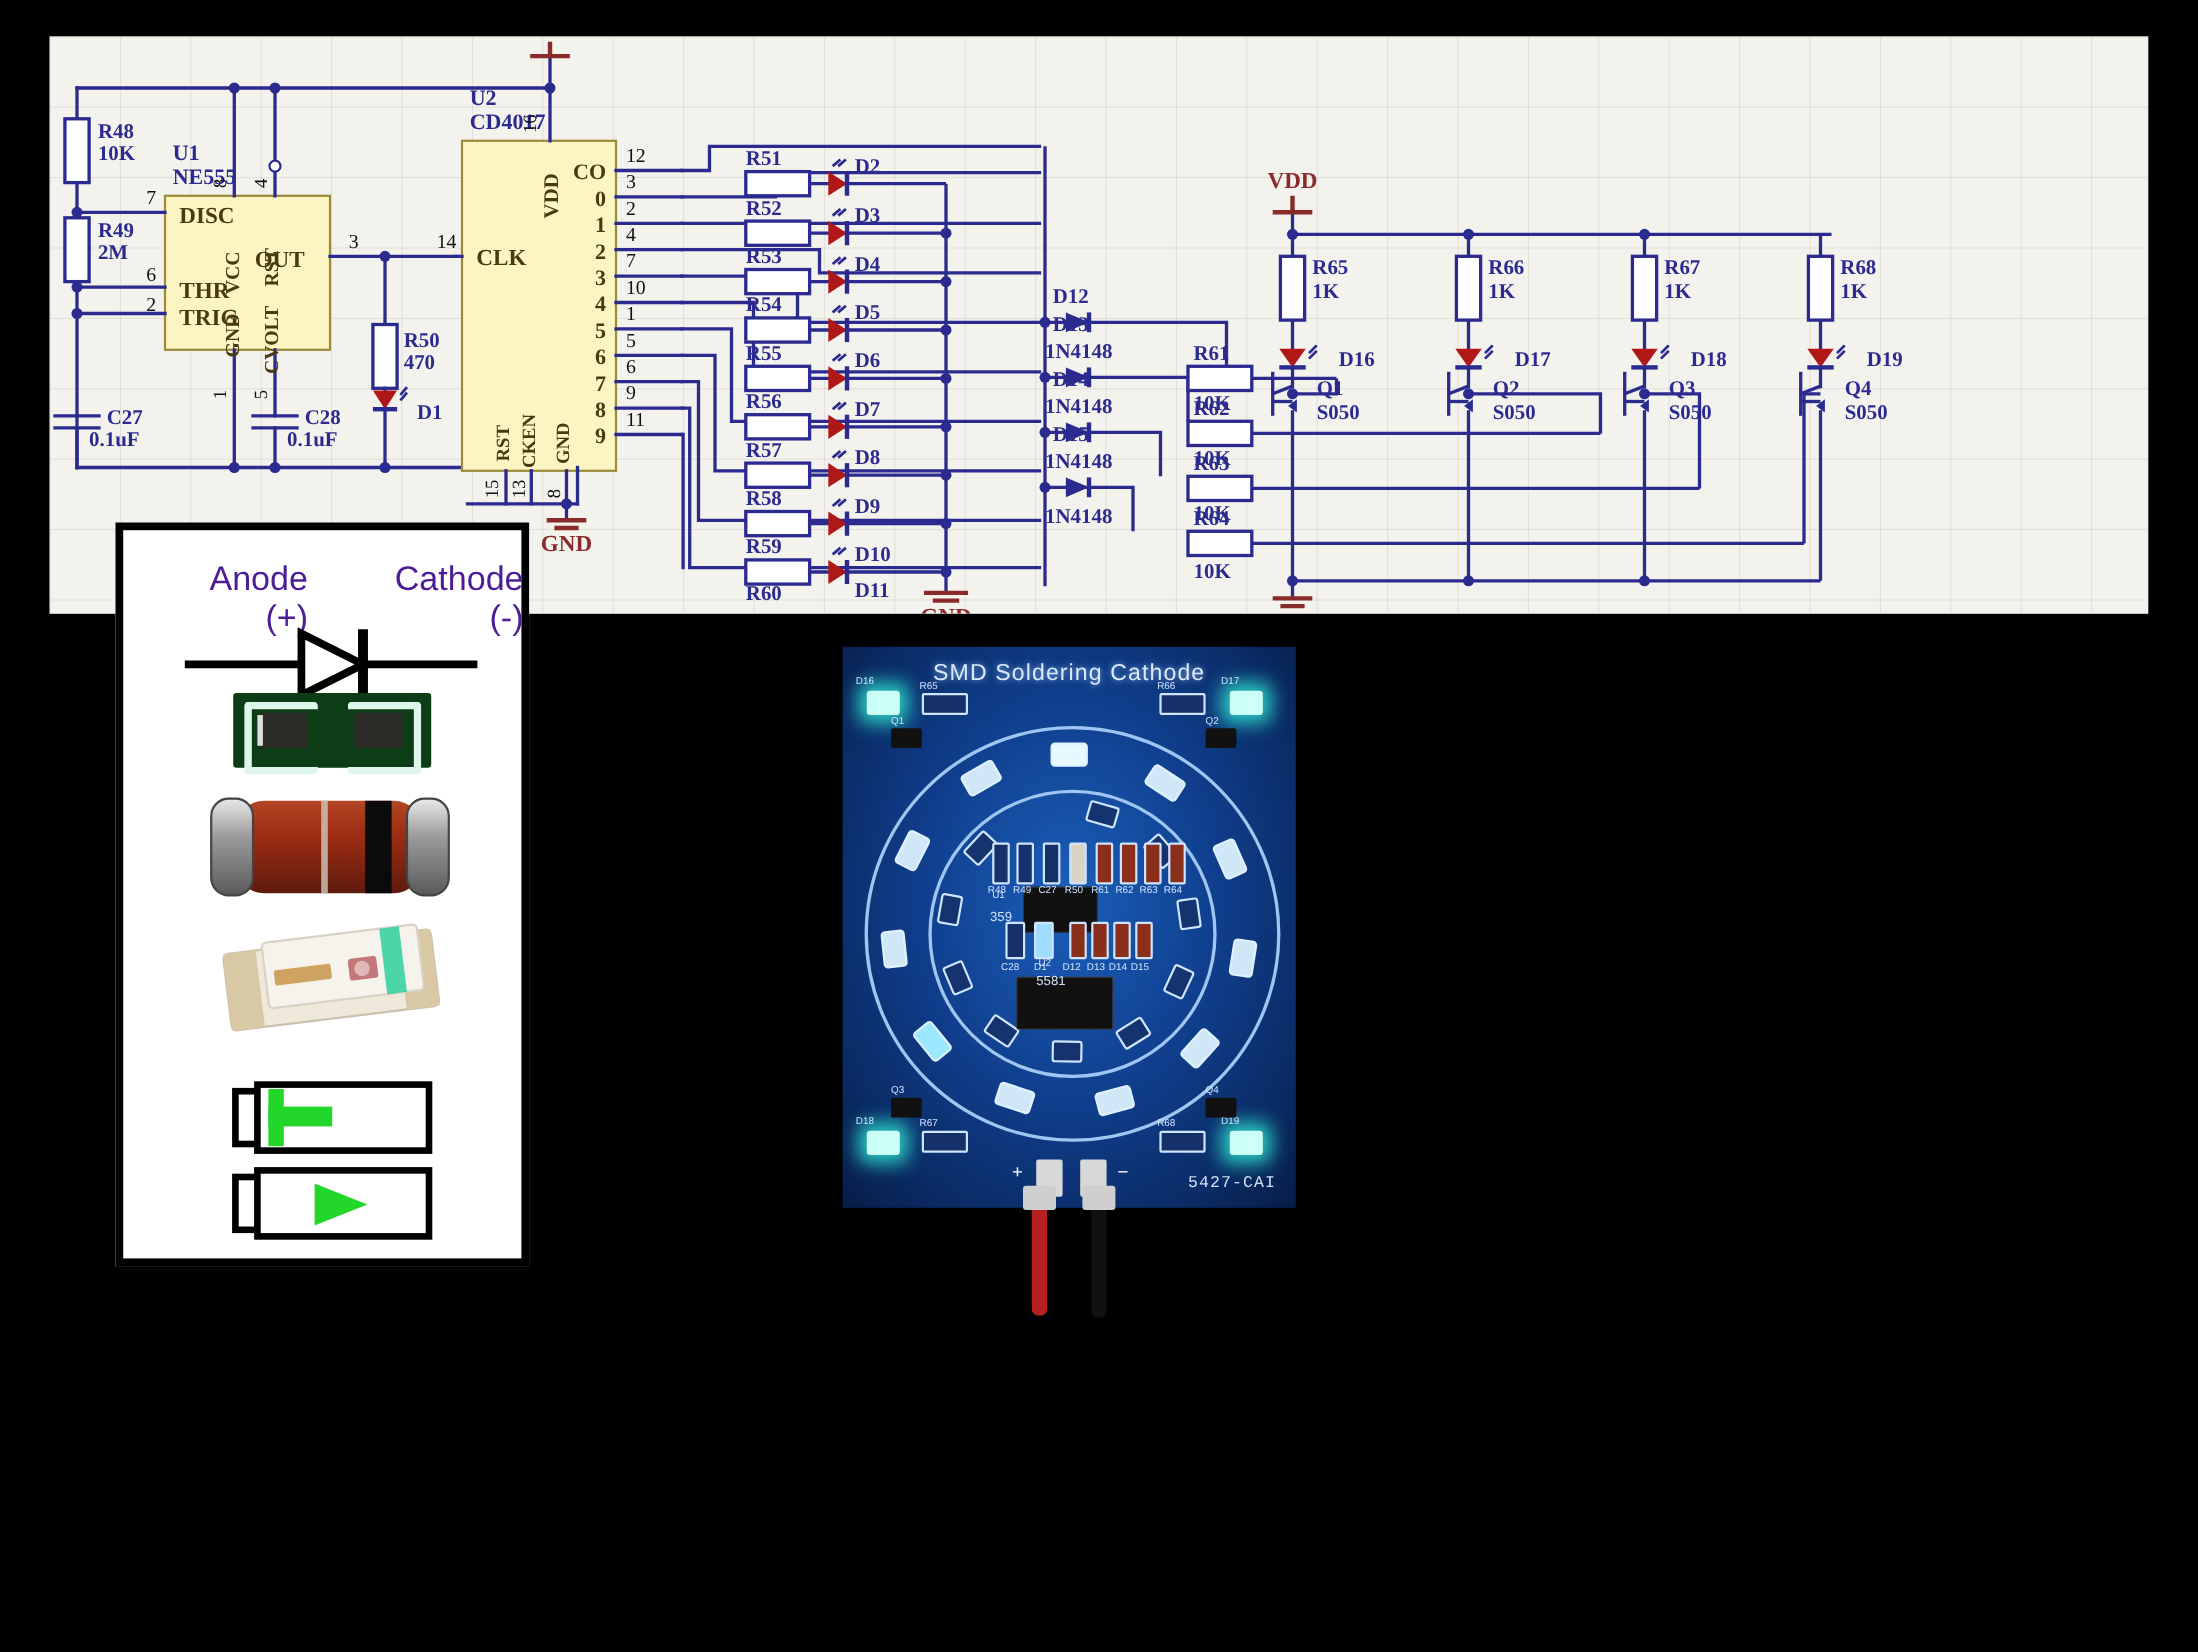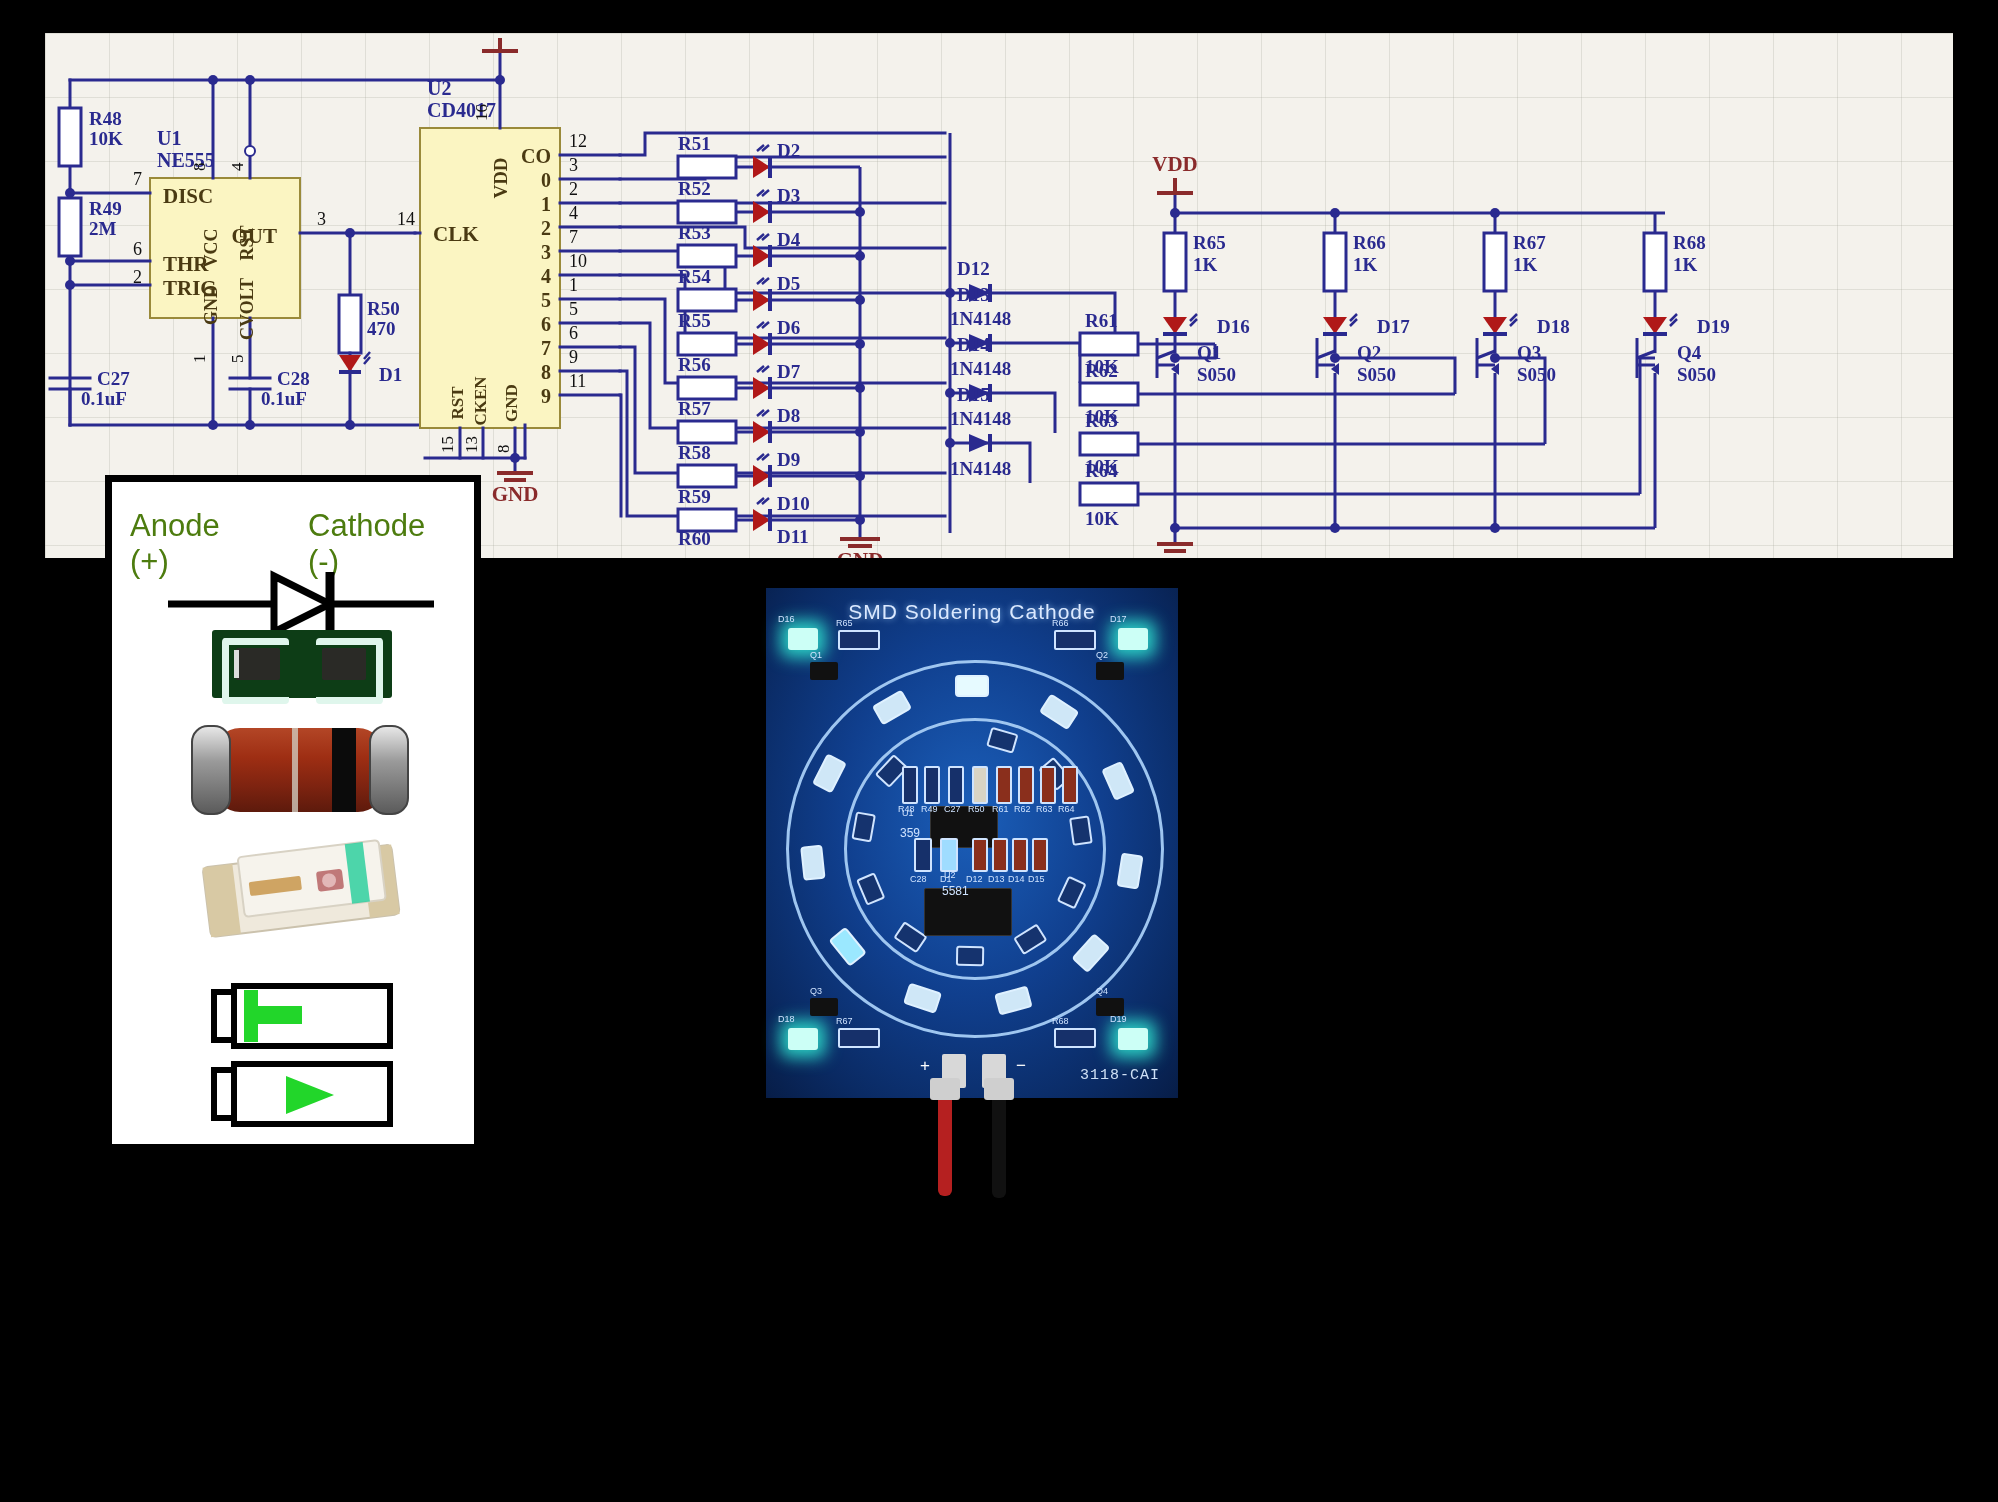--- a/index.html
+++ b/index.html
@@ -13,21 +13,21 @@
      background-image:
        linear-gradient(to right, rgba(170,170,160,.28) 1px, transparent 1px),
        linear-gradient(to bottom, rgba(170,170,160,.28) 1px, transparent 1px);
      background-size:64px 64px;}
   .schem svg{position:absolute;left:0;top:0;}
 
   
   .legend{position:absolute;left:105px;top:475px;width:376px;height:676px;
           background:#fff;border:7px solid #000;box-sizing:border-box;}
   .legend .lbl{position:absolute;font-family:"Liberation Sans",sans-serif;
-               color:#4d7c0f;font-size:31px;text-align:left;line-height:1.15;}
+               color:#4c1d95;font-size:31px;text-align:right;line-height:1.15;}
   .legend svg{position:absolute;}
 
   
   .photo{position:absolute;}
   .pcbpad{left:100px;top:148px;width:180px;height:68px;border-radius:3px;
      background:#0d3d16;}
   .pcbpad .sil{position:absolute;border:7px solid #dff6ec;border-radius:4px;}
   .pcbpad .padblk{position:absolute;background:#2a2a26;border-radius:2px;}
   .mellf{left:72px;top:238px;width:230px;height:100px;}
   .smdled{left:78px;top:352px;width:220px;height:112px;}
@@ -748,21 +748,21 @@
     <div class="tag" style="left:174px;top:286px;">D1</div>
     <div class="tag" style="left:200px;top:286px;">D12</div>
     <div class="tag" style="left:222px;top:286px;">D13</div>
     <div class="tag" style="left:242px;top:286px;">D14</div>
     <div class="tag" style="left:262px;top:286px;">D15</div>
 
     <div class="pad" style="left:176px;top:466px;width:24px;height:34px;"></div>
     <div class="pad" style="left:216px;top:466px;width:24px;height:34px;"></div>
     <div class="tag" style="left:154px;top:468px;font-size:17px;color:#fff;">+</div>
     <div class="tag" style="left:250px;top:468px;font-size:17px;color:#fff;">−</div>
-    <div class="code">3118-CAI</div>
+    <div class="code">5427-CAI</div>
   </div>
 
   <div class="wirered" style="left:938px;top:1086px;width:14px;height:110px;border-radius:6px;"></div>
   <div class="wireblk" style="left:992px;top:1086px;width:14px;height:112px;border-radius:6px;"></div>
   <div style="position:absolute;left:930px;top:1078px;width:30px;height:22px;background:#cfcfcf;border-radius:3px;"></div>
   <div style="position:absolute;left:984px;top:1078px;width:30px;height:22px;background:#cfcfcf;border-radius:3px;"></div>
 
 </div>
 
 </body></html>

